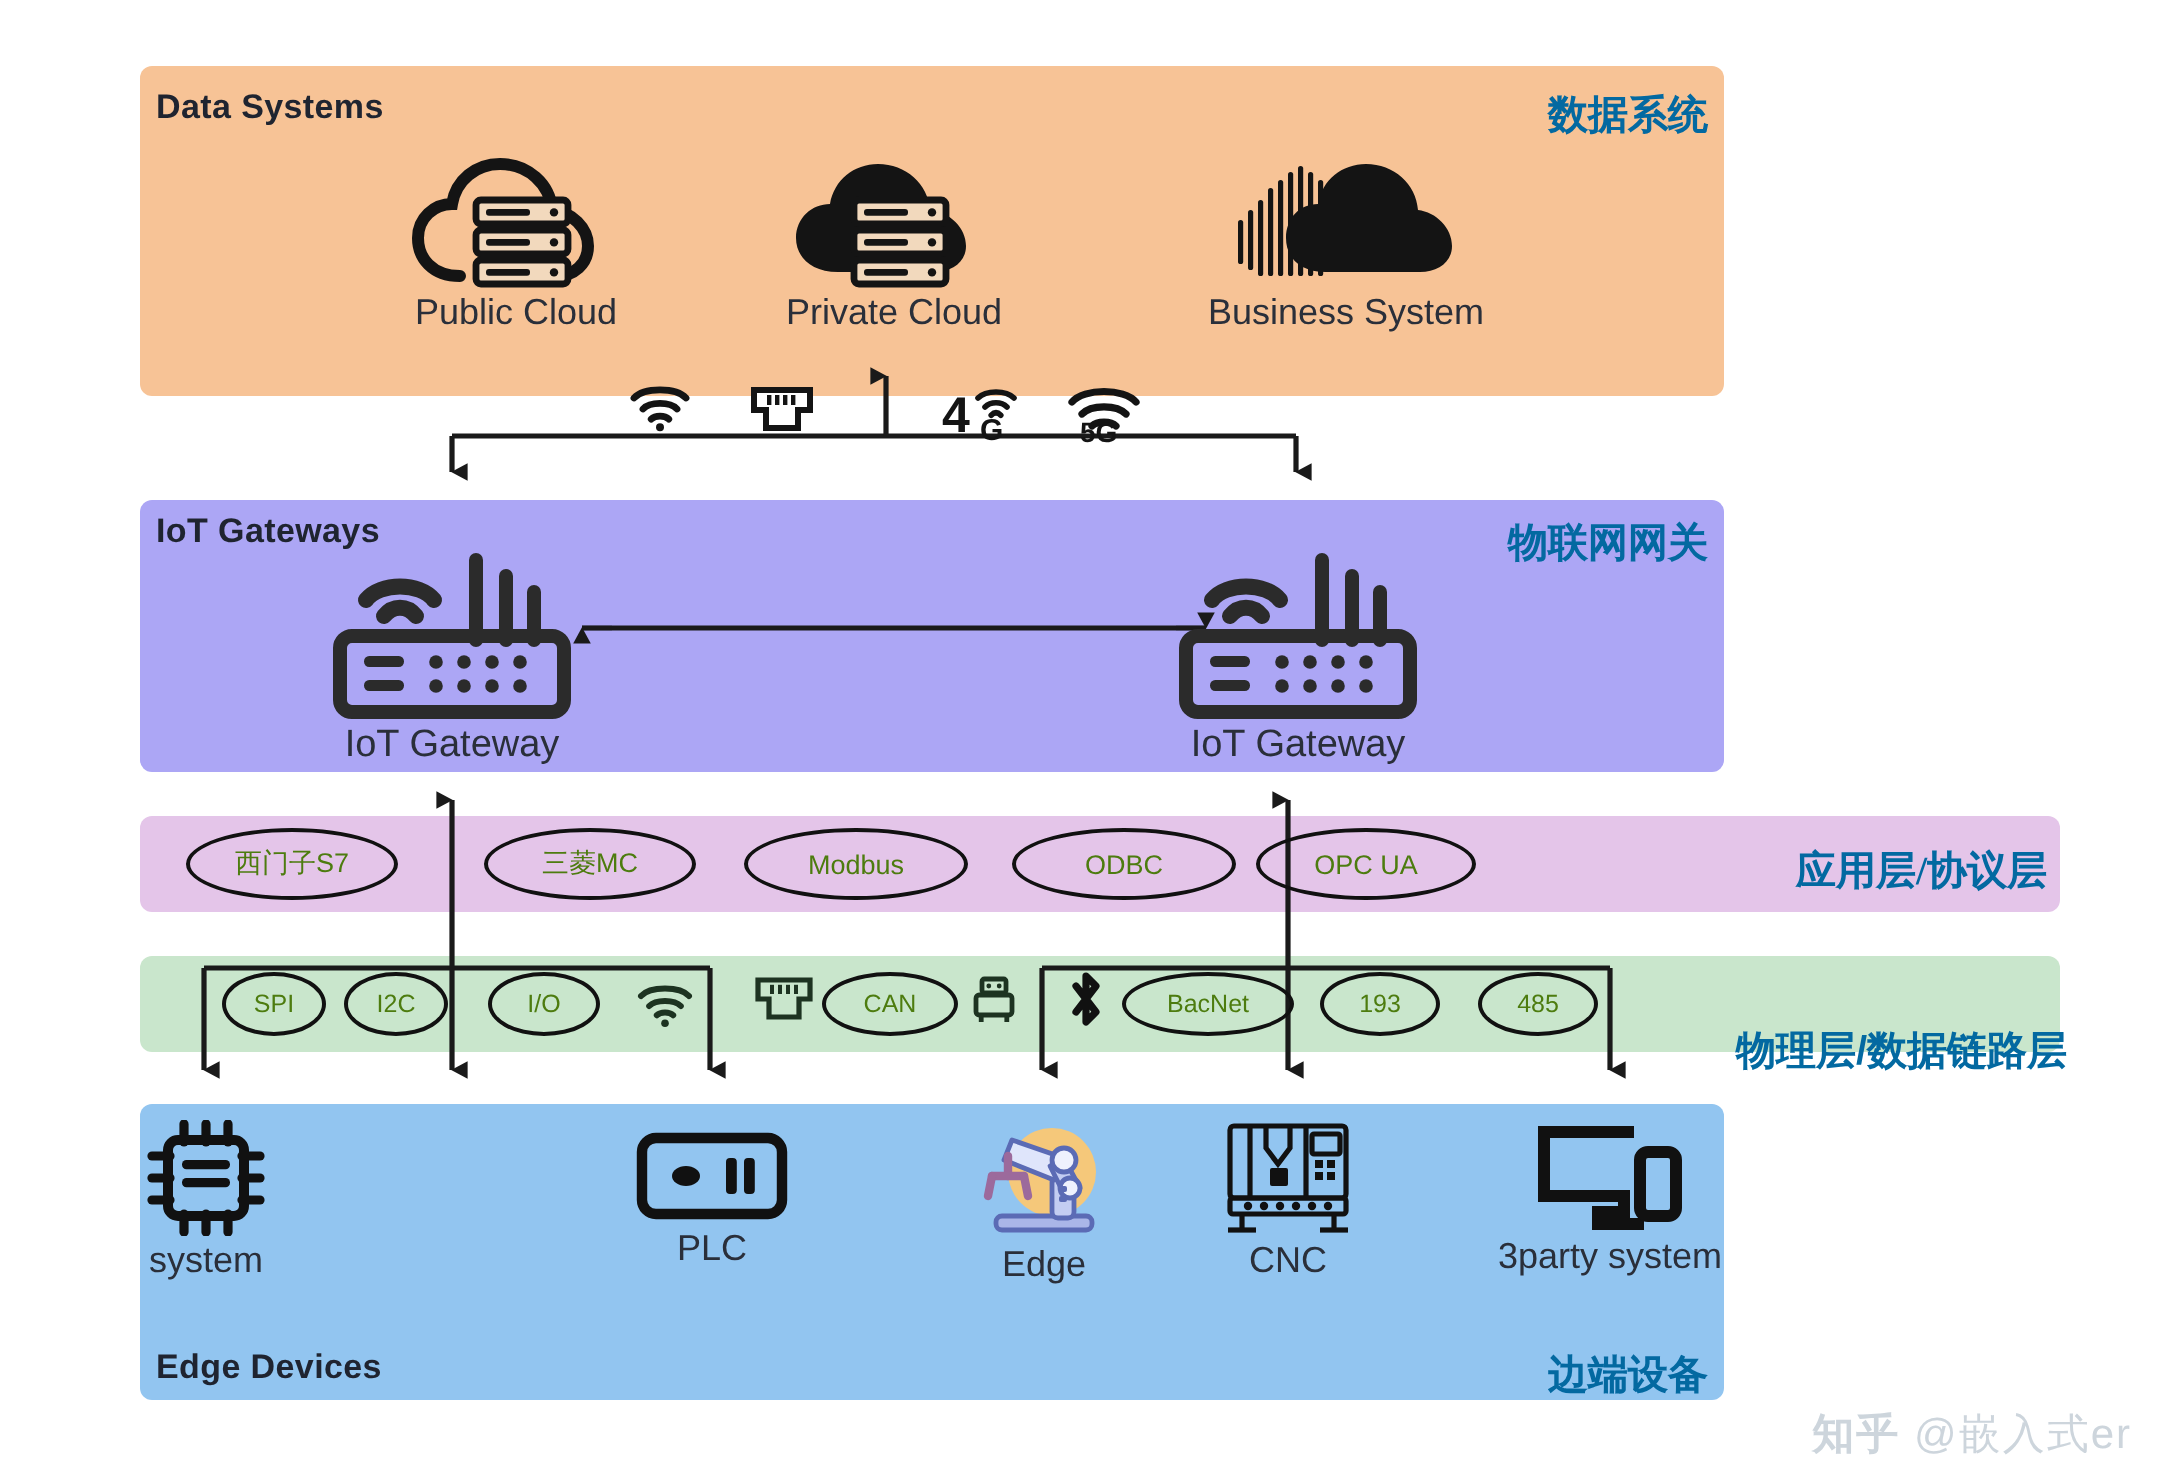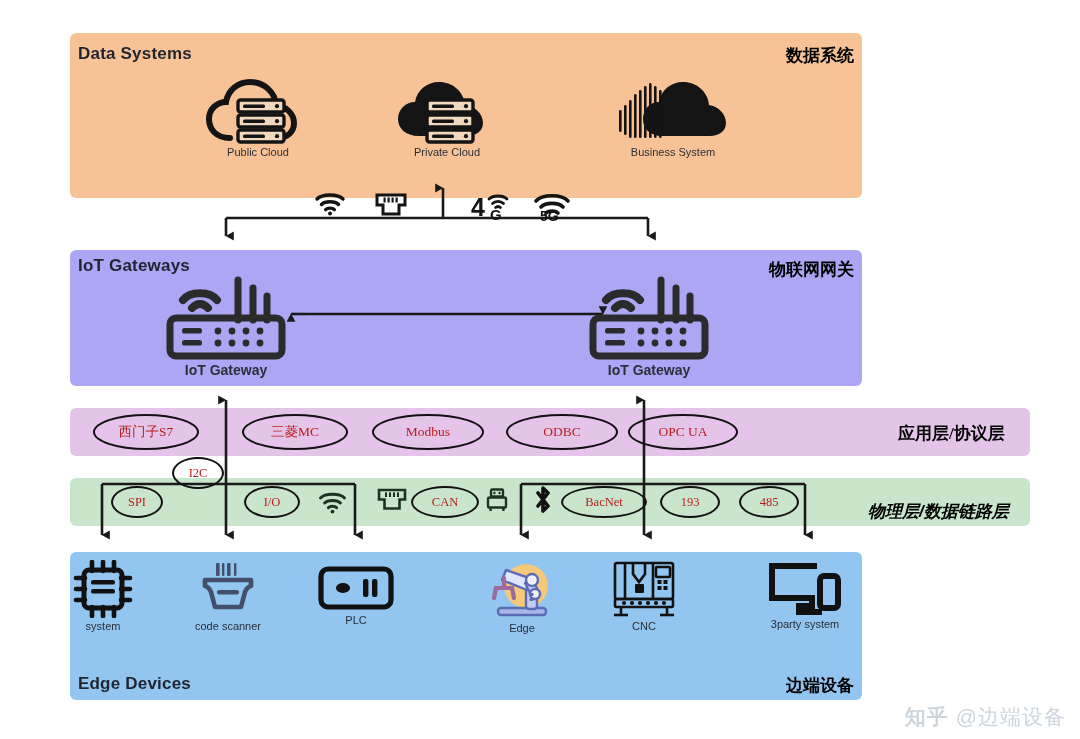--- a/index.html
+++ b/index.html
@@ -49,55 +49,54 @@
     position: absolute;
     font-weight: bold;
     font-size: 17px;
     color: #1f2430;
     letter-spacing: .2px;
     white-space: nowrap;
   }
   .band-title-cn {
     position: absolute;
     font-weight: bold;
-    font-size: 17px;
-    color: #000000;
+    font-size: 20px;
+    color: #0369a1;
     white-space: nowrap;
   }
 
   
   .node {
     position: absolute;
     text-align: center;
     width: 140px;
     margin-left: -70px;
   }
   .node .cap {
-    font-size: 11px;
+    font-size: 18px;
     color: #2a2f3a;
     white-space: nowrap;
     margin-top: 2px;
   }
-  .node .cap.bold { font-weight: bold; font-size: 14px; }
+  .node .cap.bold { font-weight: normal; font-size: 19px; }
   .node .glyph { line-height: 0; }
 
   
   .pill {
     position: absolute;
     box-sizing: border-box;
     border: 2.2px solid #111;
     border-radius: 50%;
     background: transparent;
     display: flex;
     align-items: center;
     justify-content: center;
     font-size: 13.5px;
-    color: #b91c1c;
+    color: #4d7c0f;
     white-space: nowrap;
-    font-family: Liberation Serif, serif;
   }
   .pill.sm { font-size: 12.5px; border-width: 2px; }
 
   
   .ic { position: absolute; line-height: 0; }
 
   
   #watermark {
     position: absolute;
     right: 14px;
@@ -341,21 +340,21 @@
   </div>
 
   <div class="pill" style="left:93px;  top:414px; width:106px; height:36px;">西门子S7</div>
   <div class="pill" style="left:242px; top:414px; width:106px; height:36px;">三菱MC</div>
   <div class="pill" style="left:372px; top:414px; width:112px; height:36px;">Modbus</div>
   <div class="pill" style="left:506px; top:414px; width:112px; height:36px;">ODBC</div>
   <div class="pill" style="left:628px; top:414px; width:110px; height:36px;">OPC UA</div>
   <div class="band-title-cn" style="left:898px; top:422px;font-family:Liberation Serif, serif;">应用层/协议层</div>
 
   <div class="pill sm" style="left:111px; top:486px; width:52px; height:32px;">SPI</div>
-  <div class="pill sm" style="left:172px; top:457px; width:52px; height:32px;">I2C</div>
+  <div class="pill sm" style="left:172px; top:486px; width:52px; height:32px;">I2C</div>
   <div class="pill sm" style="left:244px; top:486px; width:56px; height:32px;">I/O</div>
 
   <div class="ic" style="left:318px; top:489px;">
     <svg width="29" height="26" viewBox="0 0 29 26">
       <g fill="none" stroke="#1d3321" stroke-linecap="round">
         <path d="M2.5,9 C7,4 22,4 26.5,9" stroke-width="3"></path>
         <path d="M6.6,14 C9.8,10.6 19.2,10.6 22.4,14" stroke-width="3"></path>
         <path d="M10.4,18.6 C12.3,16.8 16.7,16.8 18.6,18.6" stroke-width="3"></path>
       </g>
       <circle cx="14.5" cy="22.6" r="1.9" fill="#1d3321"></circle>
@@ -390,21 +389,21 @@
   <div class="ic" style="left:530px; top:484px;">
     <svg width="26" height="32" viewBox="0 0 26 32">
       <path d="M8,9 L18,22 L13,27 L13,4 L18,9 L8,22" fill="none" stroke="#111" stroke-width="3.6" stroke-linejoin="round" stroke-linecap="round"></path>
     </svg>
   </div>
 
   <div class="pill sm" style="left:561px; top:486px; width:86px; height:32px;">BacNet</div>
   <div class="pill sm" style="left:660px; top:486px; width:60px; height:32px;">193</div>
   <div class="pill sm" style="left:739px; top:486px; width:60px; height:32px;">485</div>
 
-  <div class="band-title-cn" style="left:868px; top:500px;font-style:italic;">物理层/数据链路层</div>
+  <div class="band-title-cn" style="left:868px; top:512px;">物理层/数据链路层</div>
 
   <div class="node" style="left:103px; top:560px;">
     <div class="glyph">
       <svg width="62" height="58" viewBox="0 0 62 58">
         <g stroke="#111" stroke-width="4.6" stroke-linecap="round">
           <line x1="4" y1="18" x2="13" y2="18"></line>
             <line x1="4" y1="29" x2="13" y2="29"></line>
             <line x1="4" y1="40" x2="13" y2="40"></line>
           <line x1="49" y1="18" x2="58" y2="18"></line>
             <line x1="49" y1="29" x2="58" y2="29"></line>
@@ -419,35 +418,20 @@
         <rect x="12" y="10" width="38" height="38" rx="5" fill="none" stroke="#111" stroke-width="5"></rect>
         <g fill="#111">
           <rect x="19" y="20" width="24" height="4.6" rx="2.2"></rect>
           <rect x="19" y="29" width="24" height="4.6" rx="2.2"></rect>
         </g>
       </svg>
     </div>
     <div class="cap">system</div>
   </div>
 
-  <div class="node" style="left:228px; top:560px;">
-    <div class="glyph">
-      <svg width="62" height="58" viewBox="0 0 62 58">
-        <g fill="#44506b">
-          <rect x="19" y="3" width="3.6" height="13" rx="1"></rect>
-          <rect x="25" y="3" width="2.4" height="13" rx="1"></rect>
-          <rect x="30" y="3" width="3.6" height="13" rx="1"></rect>
-          <rect x="37" y="3" width="2.4" height="13" rx="1"></rect>
-        </g>
-        <path d="M8,20 L54,20 L54,26 C54,26 50,27 48,32 L44,47 L18,47 L14,32 C12,27 8,26 8,26 Z" fill="none" stroke="#44506b" stroke-width="4.6" stroke-linejoin="round"></path>
-        <rect x="20" y="30" width="22" height="4.6" rx="2" fill="#44506b"></rect>
-      </svg>
-    </div>
-    <div class="cap">code scanner</div>
-  </div>
 
   <div class="node" style="left:356px; top:564px;">
     <div class="glyph">
       <svg width="76" height="48" viewBox="0 0 76 48">
         <rect x="3" y="5" width="70" height="38" rx="7" fill="none" stroke="#111" stroke-width="5.2"></rect>
         <ellipse cx="25" cy="24" rx="7" ry="5" fill="#111"></ellipse>
         <g fill="#111">
           <rect x="45" y="15" width="5.4" height="18" rx="2"></rect>
           <rect x="54" y="15" width="5.4" height="18" rx="2"></rect>
         </g>
@@ -528,16 +512,16 @@
       </svg>
     </div>
     <div class="cap">3party system</div>
   </div>
 
   <div class="band-title-en" style="left:78px; top:674px;">Edge Devices</div>
   <div class="band-title-cn" style="right:calc(1080px - 854px); top:674px;">边端设备</div>
 
   <div id="watermark">
     <span class="zh">知乎</span>
-    <span>@边端设备</span>
+    <span>@嵌入式er</span>
   </div>
 
 </div>
 
 </body></html>

